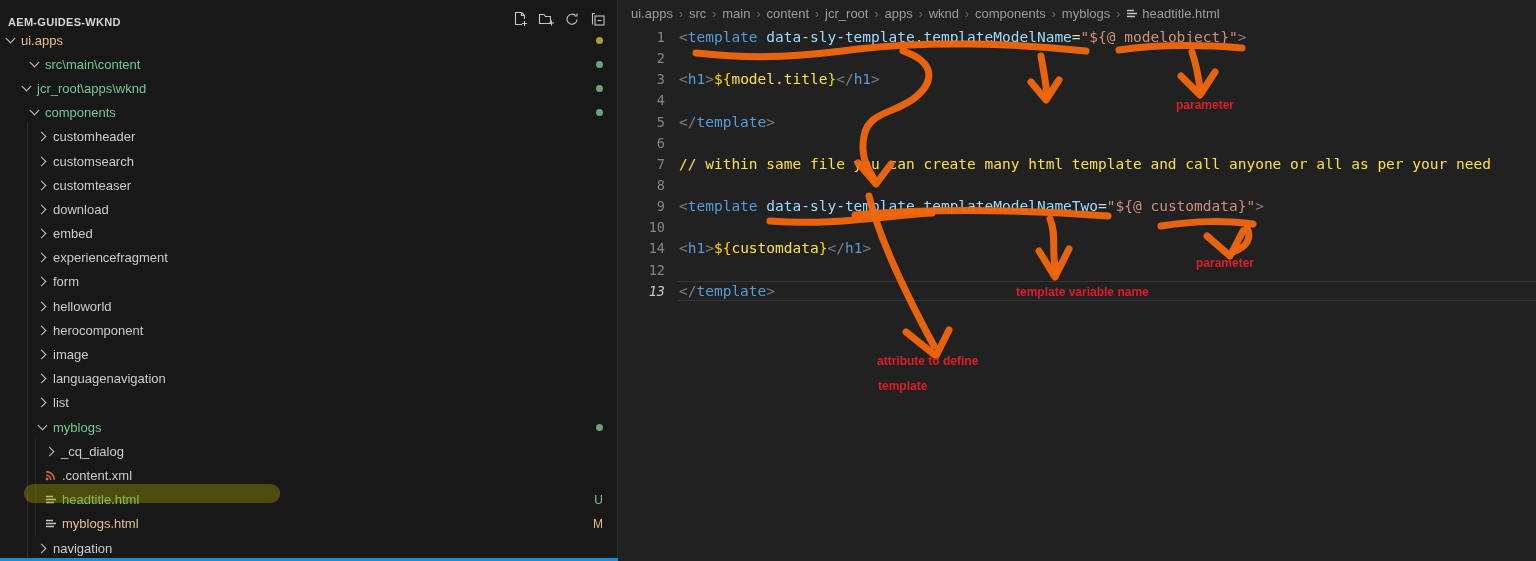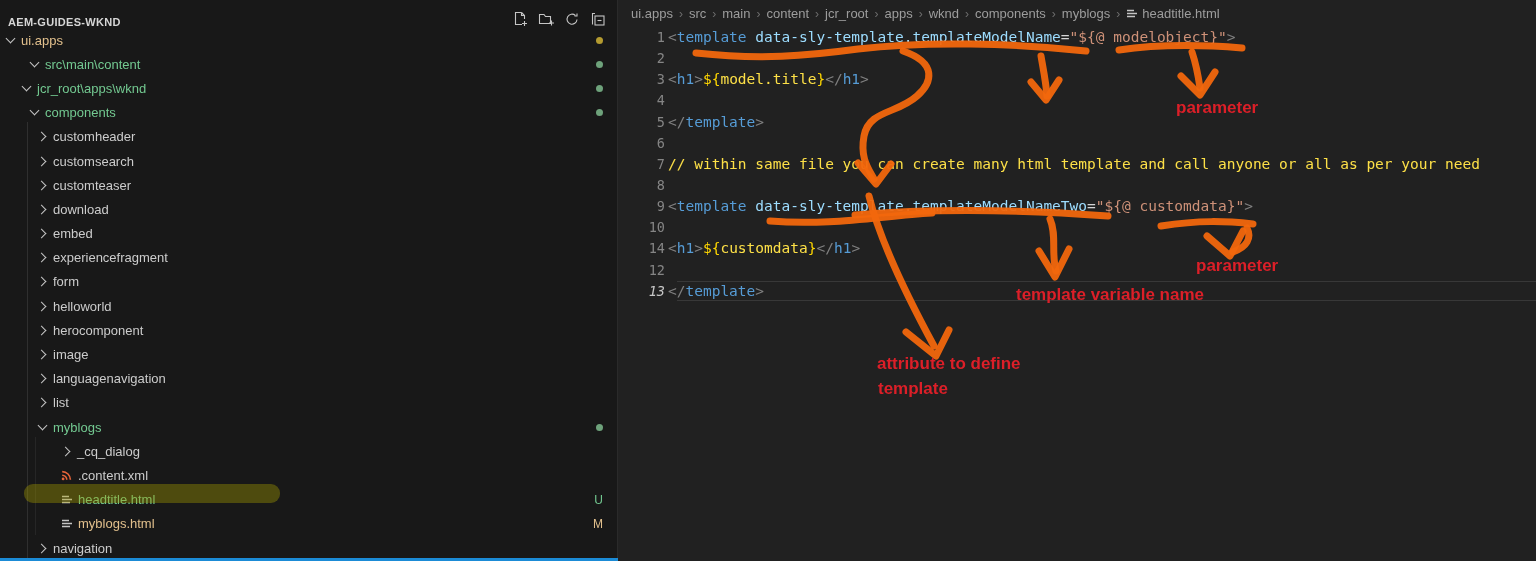--- a/index.html
+++ b/index.html
@@ -9,21 +9,21 @@
   
   .sidebar { position:absolute; left:0; top:0; width:618px; height:561px; background:#181818; border-right:1px solid #2a2a2a; }
   .sb-header { height:28px; display:flex; align-items:flex-end; padding:0 10px 0 8px; }
   .sb-title { flex:1; font-size:11px; font-weight:700; letter-spacing:.3px; color:#d6d6d6; }
   .sb-actions { display:flex; gap:8px; }
   .abtn { width:18px; height:18px; display:flex; align-items:center; justify-content:center; cursor:pointer; border-radius:3px; }
   .abtn svg { stroke:#c5c5c5; fill:none; stroke-width:1.1; }
 
   .tree { position:absolute; top:28px; left:0; right:0; }
   .trow { height:24.2px; display:flex; align-items:center; font-size:13px; color:#cccccc; padding-right:14px; cursor:pointer; white-space:pre; }
-  .l0{padding-left:4px}.l1{padding-left:28px}.l2{padding-left:20px}.l3{padding-left:28px}.l4{padding-left:36px}.l5{padding-left:60px}
+  .l0{padding-left:4px}.l1{padding-left:28px}.l2{padding-left:20px}.l3{padding-left:28px}.l4{padding-left:36px}.l5{padding-left:44px}
   .chev { width:13px; height:13px; position:relative; flex:none; }
   .chev::before { content:""; position:absolute; width:6px; height:6px; border-right:1.4px solid #c5c5c5; border-bottom:1.4px solid #c5c5c5; }
   .chev.col::before { transform:rotate(-45deg); left:2px; top:3px; }
   .chev.exp::before { transform:rotate(45deg); left:3px; top:1px; }
   .ficon { width:14px; height:13px; flex:none; display:flex; align-items:center; justify-content:center; }
   .tlabel { margin-left:4px; }
   .c-green { color:#73c991; }
   .c-mod { color:#e2c08d; }
   .spacer { flex:1; }
   .badge { font-size:12px; margin-left:6px; }
@@ -38,30 +38,30 @@
   
   .editor { position:absolute; left:619px; top:0; right:0; height:561px; background:#212121; }
   .crumbs { height:27px; display:flex; align-items:center; padding-left:12px; font-size:13px; color:#9d9d9d; }
   .crumb { cursor:pointer; }
   .csep { color:#6d6d6d; margin:0 6px; font-size:12px; }
   .bc-icon { margin-right:4px; display:inline-flex; }
   .codewrap { position:absolute; top:27px; left:0; right:0; font-family:"DejaVu Sans Mono",monospace; font-size:14.5px; line-height:21.15px; }
   .cl { display:flex; height:21.15px; white-space:pre; }
   .ln { width:46px; flex:none; text-align:right; color:#858585; font-size:13.5px; }
   .ln.act { color:#c6c6c6;font-style:italic; }
-  .ct { margin-left:3px; }
+  .ct { margin-left:14px; }
   .tk-p{color:#808080}.tk-tag{color:#569cd6}.tk-attr{color:#9cdcfe}.tk-eq{color:#d4d4d4}
   .tk-str{color:#ce9178}.tk-brk{color:#ffd700}.tk-txt{color:#fde047}
   .tk-link{color:#d4d4d4;text-decoration:underline;text-underline-offset:3px}
   .curline { position:absolute; left:58px; right:0; top:281px; height:20px; border-top:1px solid #383838; border-bottom:1px solid #383838; pointer-events:none; }
 
   
   .anno-svg { position:absolute; left:0; top:0; width:1536px; height:561px; pointer-events:none; z-index:40; }
   .anno-svg path { fill:none; stroke-width:7; stroke-linecap:round; stroke-linejoin:round; opacity:.95; }
-  .alabel { position:absolute; font-size:17px; font-weight:600; color:#dc1f28; z-index:45; pointer-events:none; white-space:pre; }
+  .alabel { position:absolute; font-size:12px; font-weight:600; color:#dc1f28; z-index:45; pointer-events:none; white-space:pre; }
 </style>
 </head>
 <body>
 
 <div class="sidebar">
   <div class="sb-header">
     <span class="sb-title">AEM-GUIDES-WKND</span>
     <span class="sb-actions">
       <span class="abtn">
           <svg width="16" height="16" viewBox="0 0 16 16">

